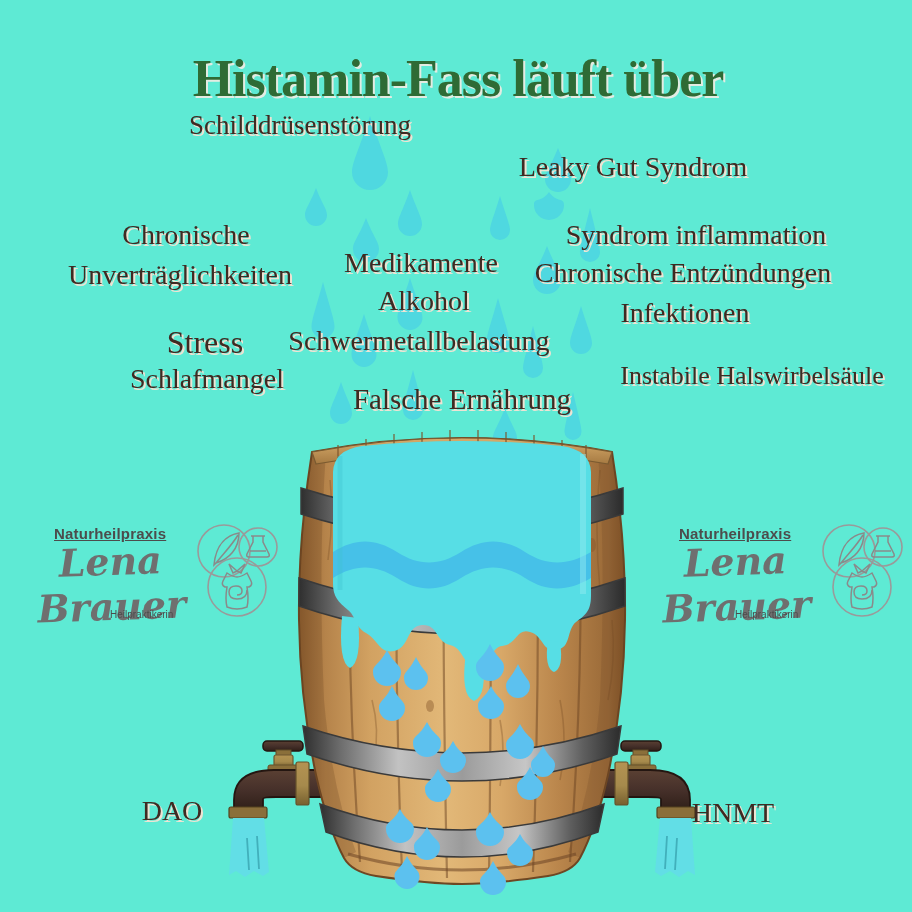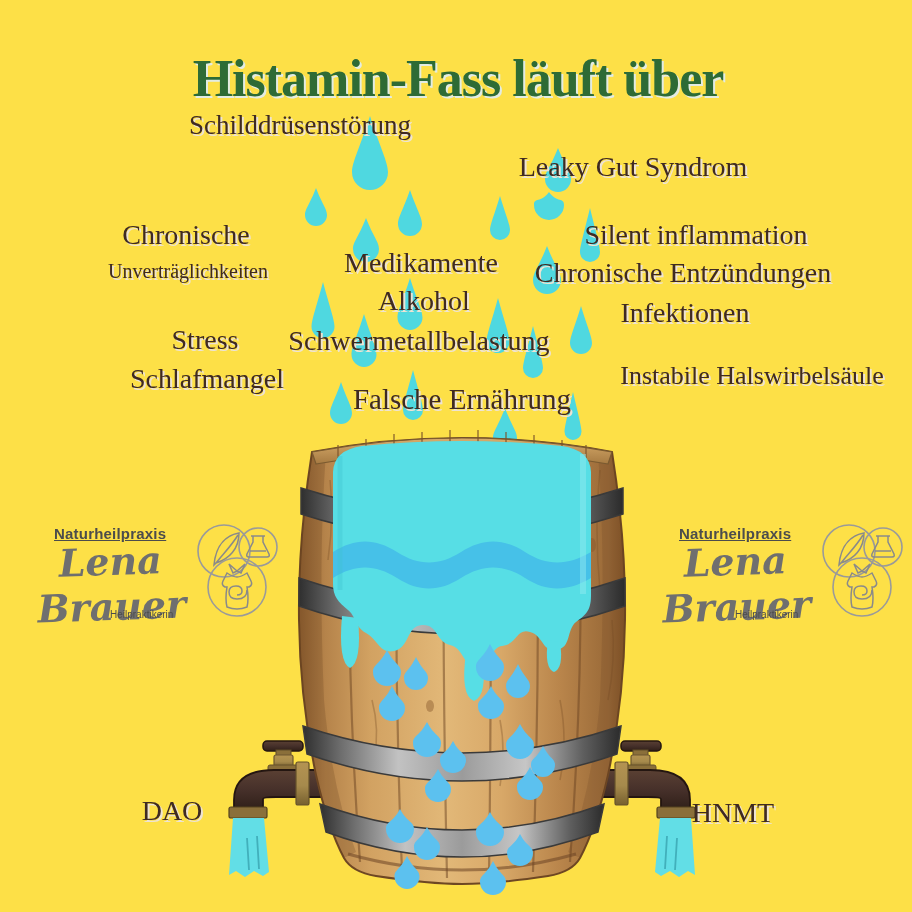--- a/index.html
+++ b/index.html
@@ -1,35 +1,35 @@
 <!DOCTYPE html>
 <html><head>
 <meta charset="utf-8">
 <style>
   html,body{margin:0;padding:0;background:#ffffff;}
-  #canvas{position:relative;width:912px;height:912px;background:#fde047;overflow:hidden;
+  #canvas{position:relative;width:912px;height:912px;background:#5eead4;overflow:hidden;
           font-family:"Liberation Serif","DejaVu Serif",serif;}
   #scene{position:absolute;left:0;top:0;}
   .title{position:absolute;left:458px;top:14px;transform:translateX(-50%);
          white-space:nowrap;font-weight:700;font-size:52px;color:#2e6b35;
          letter-spacing:-1px;text-shadow:2px 2px 0 #e3ece2;}
   .label{position:absolute;transform:translateX(-50%);white-space:nowrap;
          font-weight:400;color:#3f2a22;text-shadow:2px 2px 0 #eee3d3;line-height:1;}
   .t1{left:300px;top:112px;font-size:27px}
   .t2{left:297px;top:153px;font-size:28px}
   .t3{left:633px;top:112px;font-size:28px}
   .t4{left:633px;top:153px;font-size:28px}
   .t5{left:186px;top:221px;font-size:28px}
-  .t6{left:188px;top:261px;font-size:20px}
+  .t6{left:180px;top:261px;font-size:28px}
   .t7{left:421px;top:249px;font-size:28px}
   .t8{left:424px;top:287px;font-size:28px}
   .t9{left:696px;top:221px;font-size:28px}
   .t10{left:683px;top:259px;font-size:28px}
   .t11{left:685px;top:299px;font-size:28px}
-  .t12{left:205px;top:326px;font-size:28px}
+  .t12{left:205px;top:326px;font-size:32px}
   .t13{left:207px;top:365px;font-size:28px}
   .t14{left:419px;top:327px;font-size:28px}
   .t15{left:462px;top:385px;font-size:29px}
   .t16{left:752px;top:363px;font-size:26px}
   .dao{left:172px;top:797px;font-size:28px}
   .hnmt{left:733px;top:799px;font-size:28px}
   .logo{position:absolute;top:521px;width:268px;height:104px;}
   .logo.left{left:10px}
   .logo.right{left:635px}
   .logo-praxis{position:absolute;left:44px;top:4px;font-family:"Liberation Sans",sans-serif;
@@ -229,21 +229,21 @@
   </svg>
 
   <h1 class="title">Histamin-Fass läuft über</h1>
 
   <span class="label t1">Schilddrüsenstörung</span>
   <span class="label t4">Leaky Gut Syndrom</span>
   <span class="label t5">Chronische</span>
   <span class="label t6">Unverträglichkeiten</span>
   <span class="label t7">Medikamente</span>
   <span class="label t8">Alkohol</span>
-  <span class="label t9">Silent inflammation</span>
+  <span class="label t9">Syndrom inflammation</span>
   <span class="label t10">Chronische Entzündungen</span>
   <span class="label t11">Infektionen</span>
   <span class="label t12">Stress</span>
   <span class="label t13">Schlafmangel</span>
   <span class="label t14">Schwermetallbelastung</span>
   <span class="label t15">Falsche Ernährung</span>
   <span class="label t16">Instabile Halswirbelsäule</span>
 
   <span class="label dao">DAO</span>
   <span class="label hnmt">HNMT</span>

